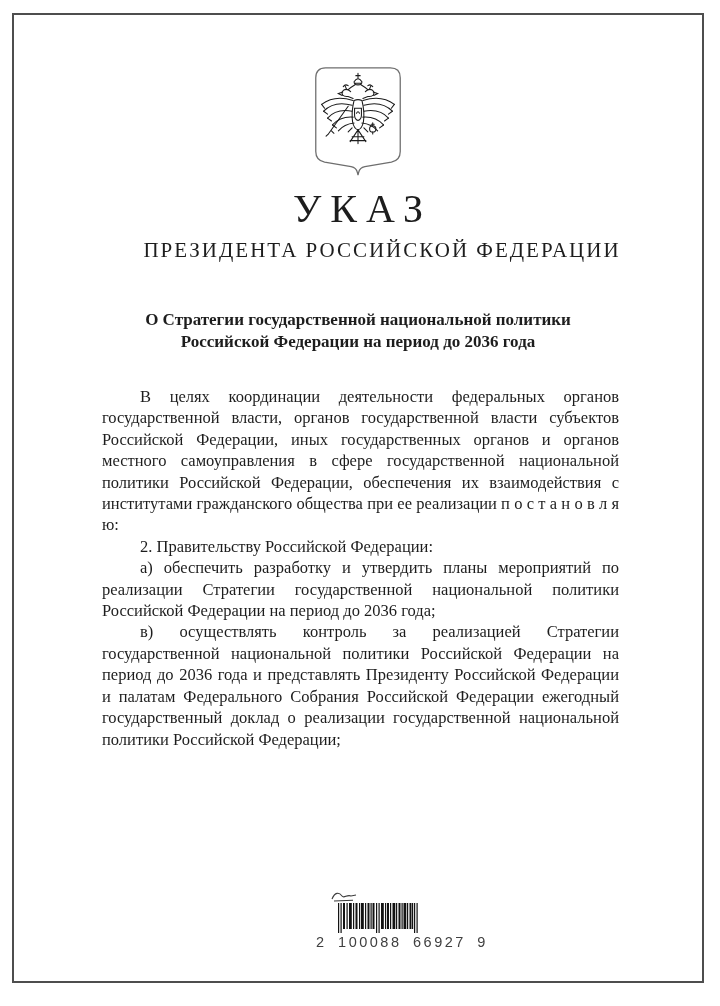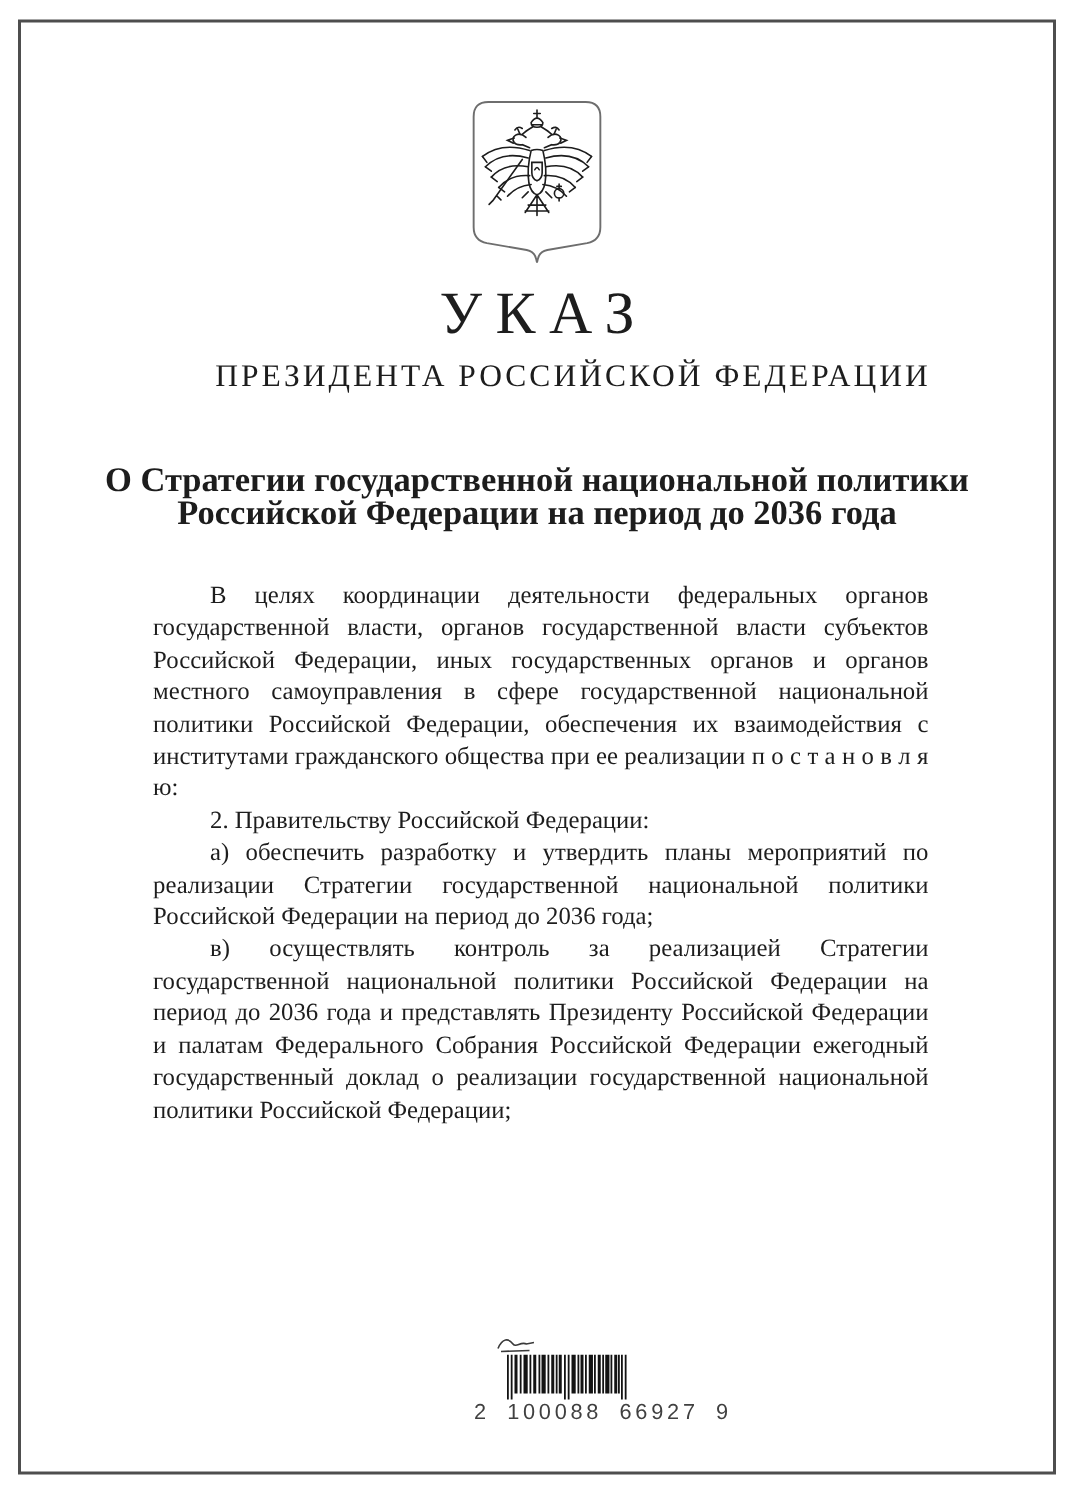--- a/index.html
+++ b/index.html
@@ -16,21 +16,21 @@
   .decree-title{
     margin-top:10px;text-align:center;font-size:40px;letter-spacing:9px;
     padding-left:9px;line-height:44px;
   }
   .decree-subtitle{
     margin-top:6px;text-align:center;font-size:21px;letter-spacing:2px;
     line-height:26px;
     padding-left:48px;
   }
   .doc-title{
-    margin-top:46px;text-align:center;font-weight:bold;font-size:23px;
+    margin-top:46px;text-align:center;font-weight:bold;font-size:17px;
     line-height:22px;white-space:pre-line;
   }
   .body-text{
     margin:33px 83px 0 88px;text-align:justify;font-size:16.5px;
     line-height:21.4px;
   }
   .body-text p{margin:0;text-indent:38px;}
   .barcode-block{
     position:absolute;left:50%;top:876px;transform:translateX(-50%);
     margin-left:18px;width:120px;text-align:center;

